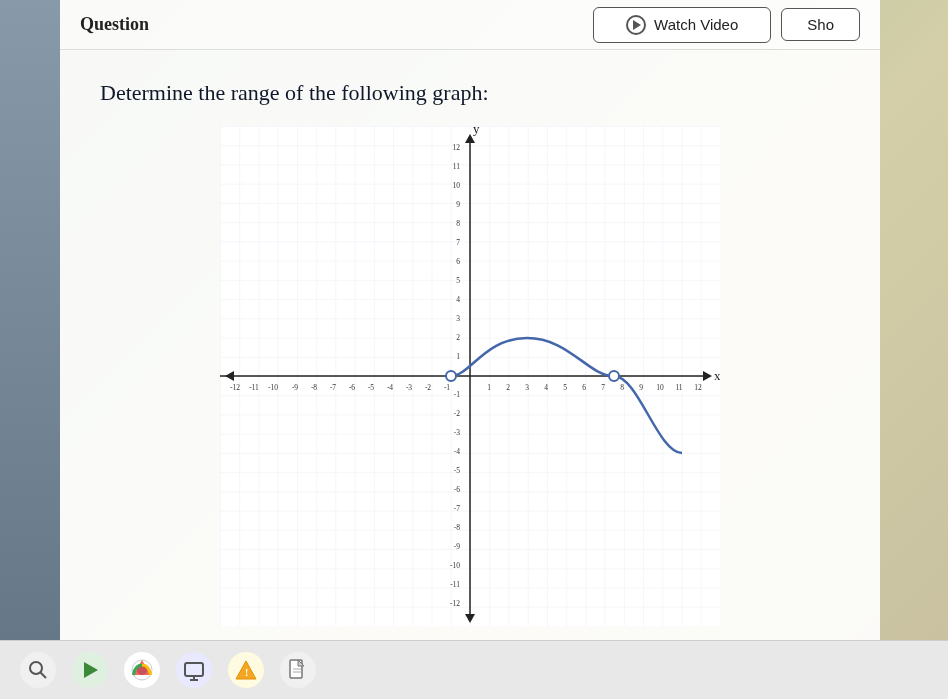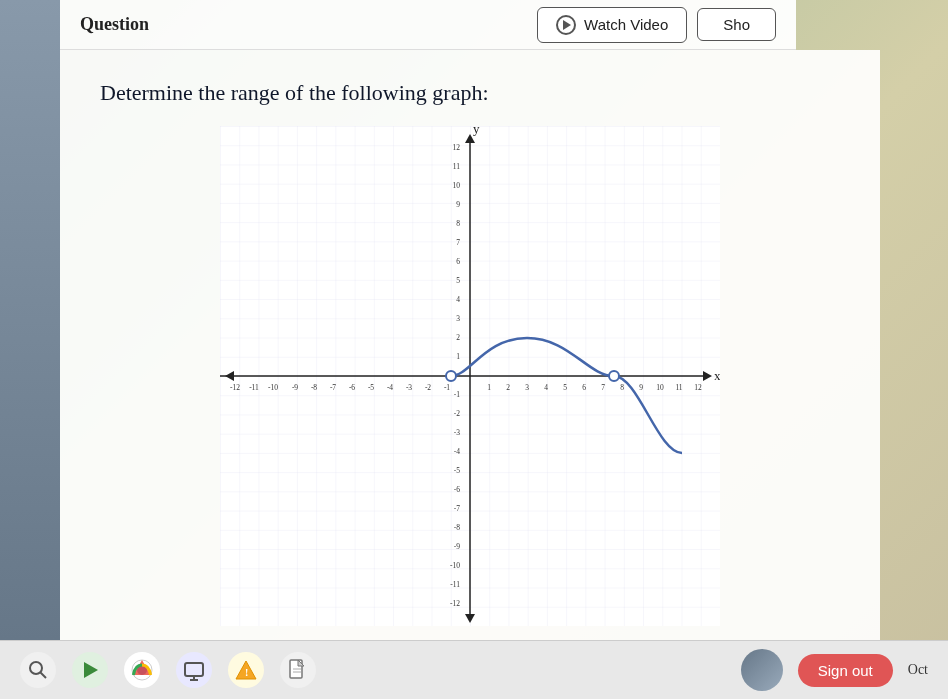--- a/index.html
+++ b/index.html
@@ -19,21 +19,21 @@
       width: 100%; height: 100%;
       background: linear-gradient(135deg, #9aab8a 0%, #b5c4a0 30%, #d4cfa8 60%, #c8c0a0 100%);
       z-index: 0;
     }
 
     
     .top-bar {
       position: absolute;
       top: 0;
       left: 60px;
-      width: 736px;
+      width: 820px;
       height: 50px;
       background: rgba(255,255,255,0.95);
       display: flex;
       align-items: center;
       justify-content: space-between;
       padding: 0 20px;
       z-index: 20;
       border-bottom: 1px solid #ddd;
     }
 
@@ -49,21 +49,21 @@
       gap: 10px;
     }
 
     .watch-video-btn {
       display: flex;
       align-items: center;
       gap: 8px;
       background: white;
       border: 1.5px solid #555;
       border-radius: 6px;
-      padding: 7px 18px;
+      padding: 7px 32px;
       font-size: 15px;
       cursor: pointer;
       color: #222;
     }
 
     .watch-video-btn .play-icon {
       width: 20px;
       height: 20px;
       border: 2px solid #555;
       border-radius: 50%;
@@ -360,18 +360,13 @@
     <div class="taskbar-icon" style="background:#f0f0f0;">
       <svg width="20" height="22" viewBox="0 0 20 22">
           <rect x="2" y="1" width="12" height="18" rx="1" fill="white" stroke="#777" stroke-width="1.5"></rect>
           <polygon points="10,1 16,7 10,7" fill="#ccc" stroke="#777" stroke-width="1"></polygon>
           <line x1="5" y1="10" x2="13" y2="10" stroke="#aaa" stroke-width="1"></line>
           <line x1="5" y1="13" x2="13" y2="13" stroke="#aaa" stroke-width="1"></line>
         </svg>
     </div>
   </div>
 
-  <div class="taskbar-right">
-    <div style="width:42px;height:42px;border-radius:50%;background:linear-gradient(135deg,#667788,#99aabb);overflow:hidden;"></div>
-    <button class="sign-out-btn">Sign out</button>
-    <span style="font-size:14px;color:#333;">Oct</span>
-  </div>
 </div>
 
 </body></html>

